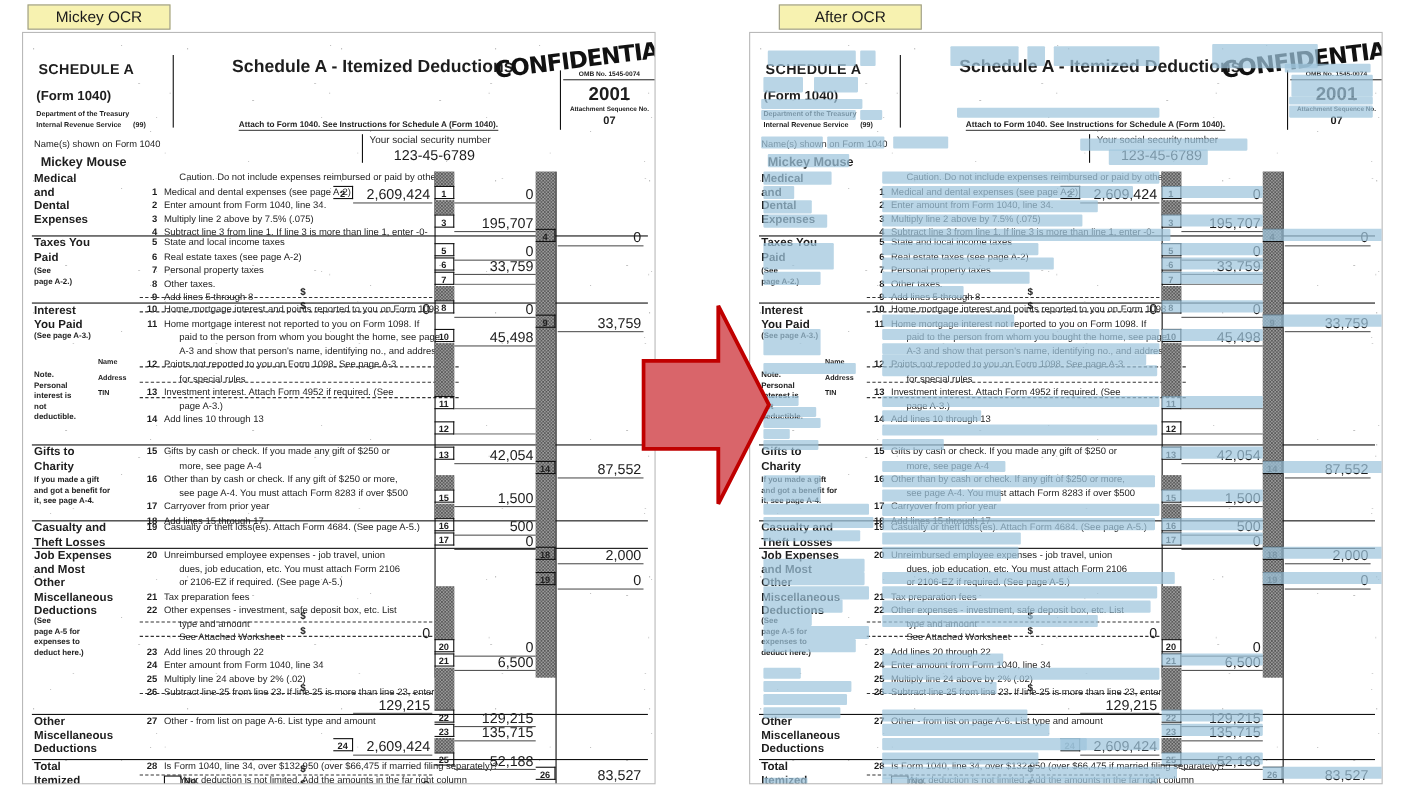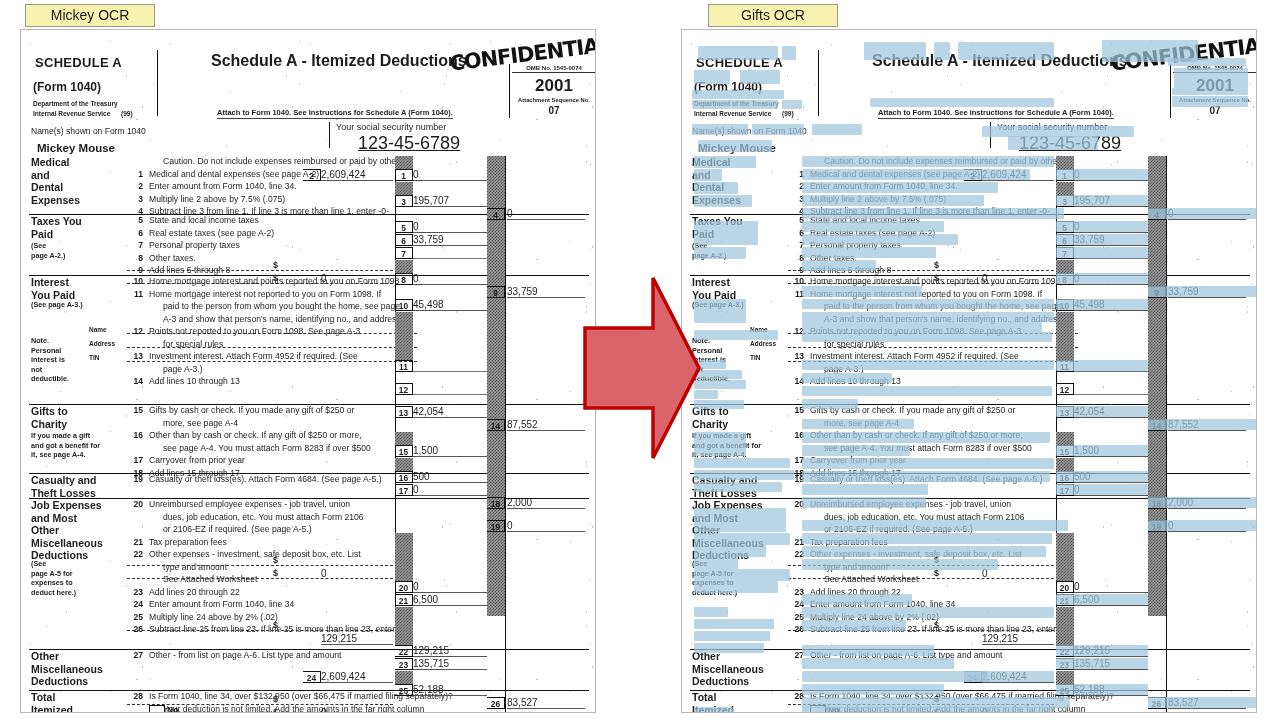--- a/index.html
+++ b/index.html
@@ -52,59 +52,59 @@
   .omb{position:absolute;left:2px;top:1px;font-size:6px;font-weight:bold;width:84px;text-align:center;
        border-bottom:1px solid #333;padding-bottom:1px;}
   .yr{position:absolute;left:0;top:12px;width:88px;text-align:center;font-size:17px;font-weight:bold;}
   .attseq{position:absolute;left:0;top:33px;width:88px;text-align:center;font-size:5.8px;font-weight:bold;}
   .attnum{position:absolute;left:0;top:41px;width:88px;text-align:center;font-size:10px;font-weight:bold;}
 
   .nameline{position:absolute;left:8px;top:96px;width:560px;height:12px;}
   .nm-lbl{position:absolute;left:2px;top:0;font-size:8.5px;}
   .ssn-box{position:absolute;left:300px;top:-4px;width:268px;border-left:1px solid #111;height:26px;}
   .ssn-lbl{position:absolute;left:6px;top:0;font-size:9px;}
-  .ssn-val{position:absolute;left:28px;top:11px;font-size:18px;text-decoration:underline;}
+  .ssn-val{position:absolute;left:28px;top:11px;font-size:13px;}
   .taxpayer{position:absolute;left:16px;top:112px;font-size:11.5px;font-weight:bold;}
 
   
   .body{position:absolute;left:8px;top:126px;width:560px;}
   .sec{position:relative;border-top:1px solid #111;}
   .sec.nb{border-top:none;}
   .sec-title{position:absolute;left:2px;top:0;width:92px;font-size:10.5px;font-weight:bold;line-height:12.5px;}
   .sec-note{position:absolute;left:2px;font-size:7.2px;font-weight:bold;line-height:9.5px;width:96px;}
   .rows{margin-left:98px;position:relative;}
   .row{position:relative;height:12.5px;}
   .rnum{position:absolute;left:0;top:0;width:16px;text-align:right;font-size:8.6px;font-weight:bold;}
   .rtxt{position:absolute;left:22px;top:0;font-size:8.6px;white-space:nowrap;}
   .rtxt.ind{left:36px;}
 
   
   .numbox{position:absolute;width:18px;height:12px;border:1px solid #111;border-left:none;
           font-size:8.4px;font-weight:bold;text-align:center;line-height:12px;box-sizing:border-box;}
-  .amt{position:absolute;font-size:10px;border-bottom:1px solid #555;
+  .amt{position:absolute;font-size:13px;text-align:right;border-bottom:1px solid #555;
        padding-right:2px;box-sizing:border-box;}
   .shade{position:absolute;background-color:#9a9a9a;
          background-image:linear-gradient(45deg,#555 25%,transparent 25%,transparent 75%,#555 75%),
                           linear-gradient(45deg,#555 25%,transparent 25%,transparent 75%,#555 75%);
          background-size:3px 3px;background-position:0 0,1.5px 1.5px;}
   .colrule{position:absolute;background:#111;width:1px;}
   .dashline{position:absolute;border-bottom:1px dashed #333;height:0;}
   .solidline{position:absolute;border-bottom:1px solid #777;height:0;}
 
   
   .hl{position:absolute;background:#9ec5dd;opacity:.72;pointer-events:none;border-radius:1px;}
 
   
   #arrow{position:absolute;left:583px;top:276px;width:118px;height:184px;}
 </style>
 </head>
 <body>
 
 <div class="caption" id="caption-before">Mickey OCR</div>
-<div class="caption" id="caption-after">Gifts OCR</div>
+<div class="caption" id="caption-after">After OCR</div>
 
 <div class="panel" id="panel-before">
   <div class="form" id="form-before">
       <div class="hdr">
     <div class="hdr-vrule"></div>
     <div class="lbl-schedA">SCHEDULE A</div>
     <div class="lbl-form1040">(Form 1040)</div>
     <div class="lbl-dept">Department of the Treasury</div>
     <div class="lbl-irs">Internal Revenue Service</div>
     <div class="lbl-irs99">(99)</div>

